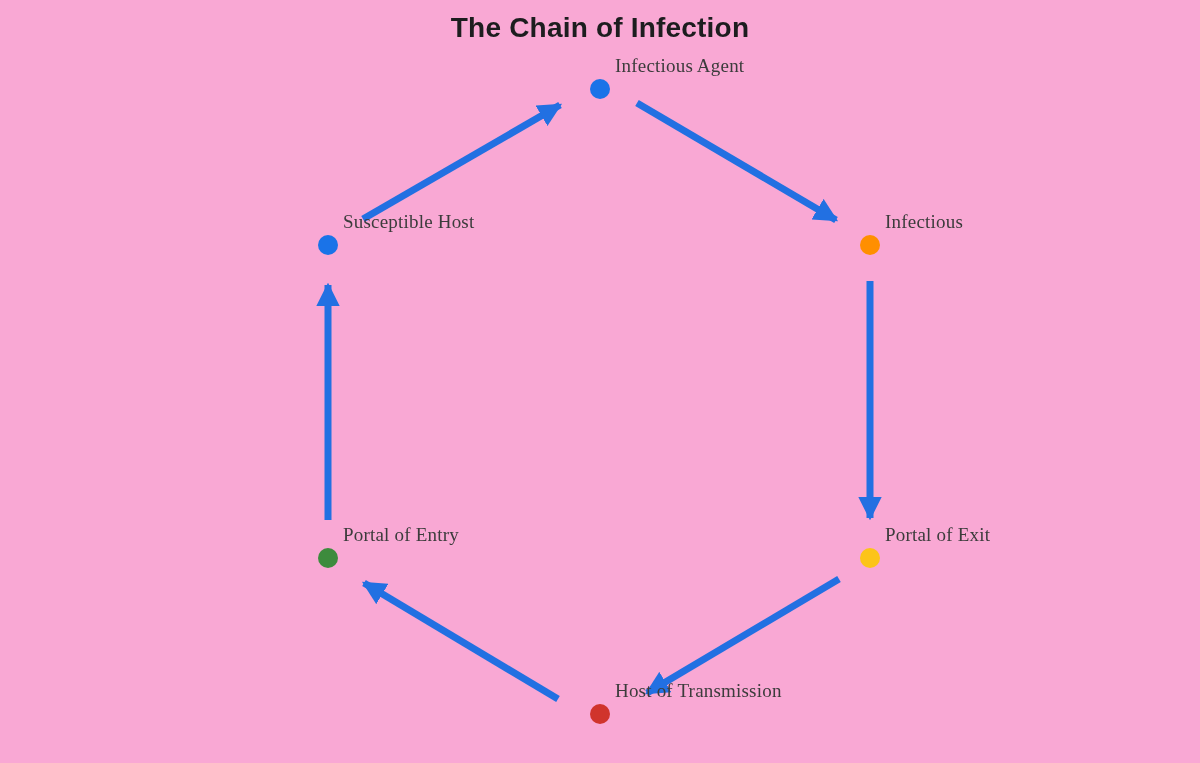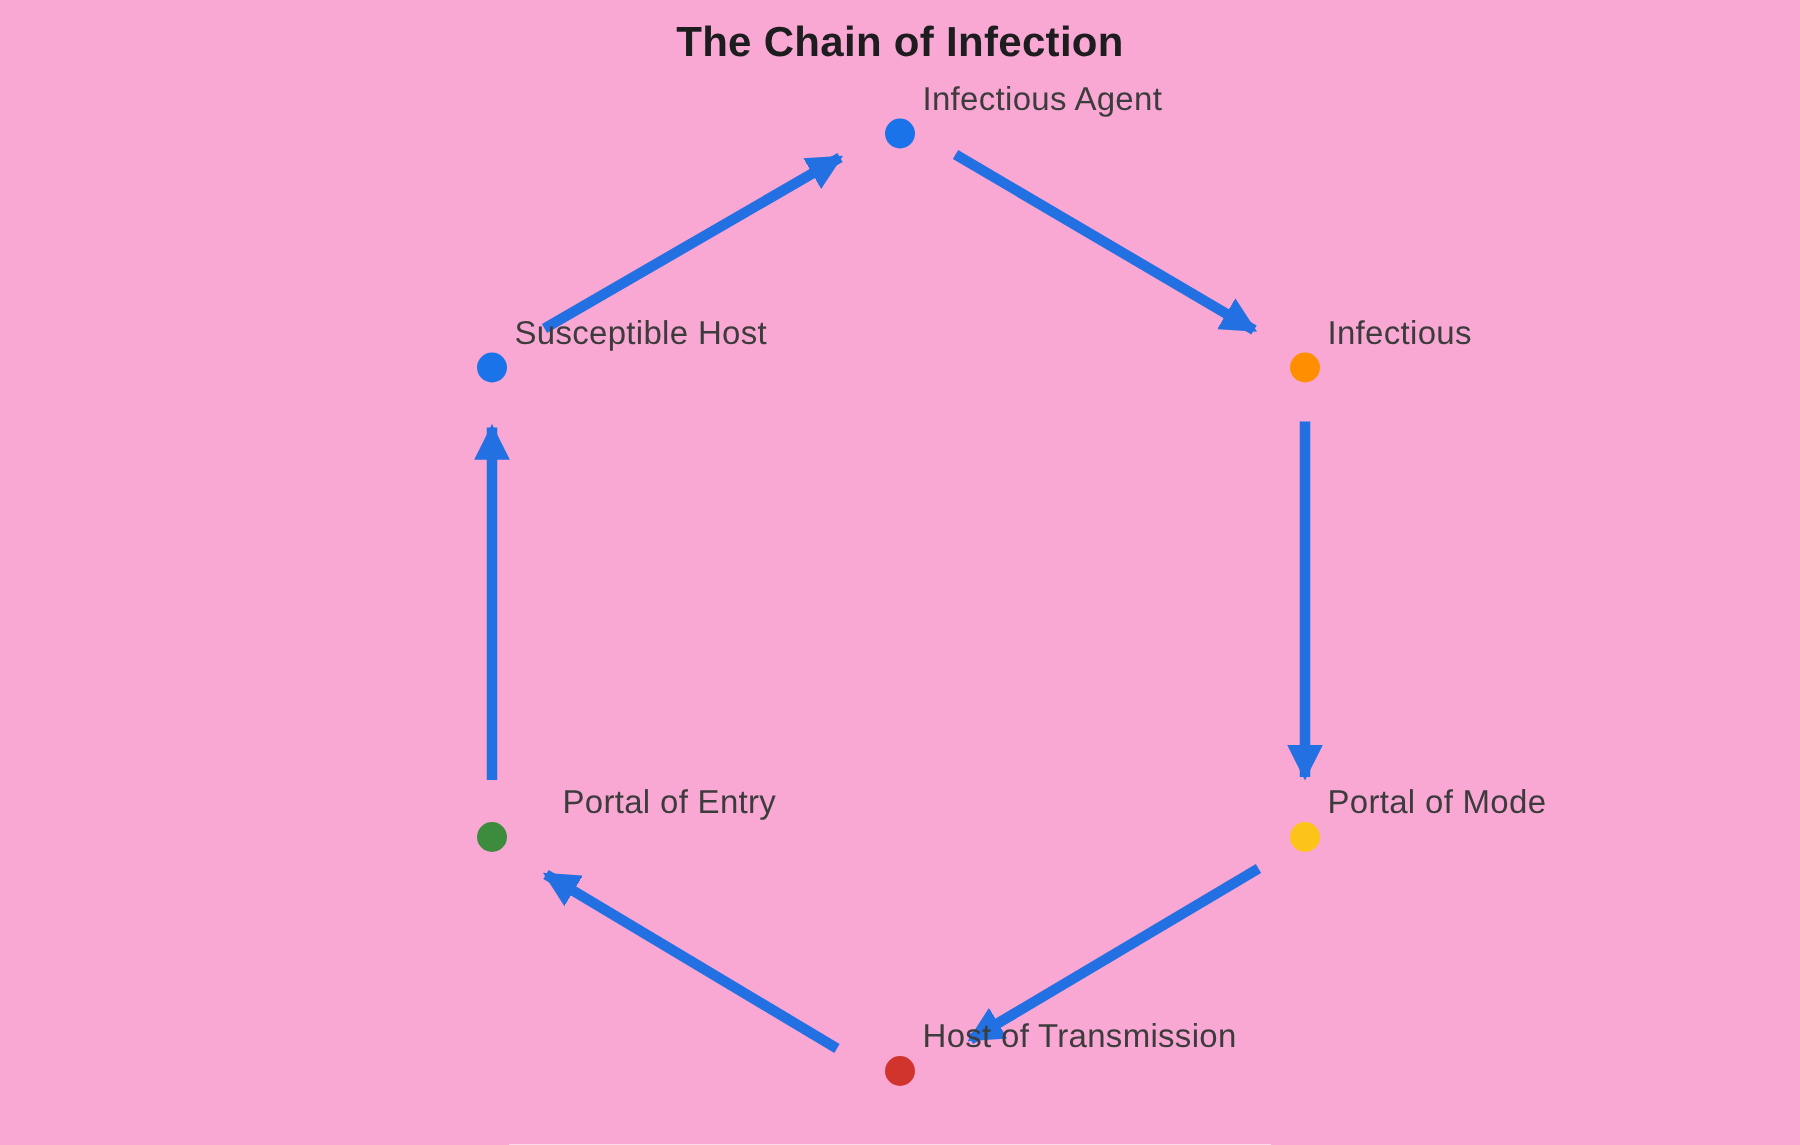--- a/index.html
+++ b/index.html
@@ -47,24 +47,25 @@
     border-radius: 50%;
     transform: translate(-50%, -50%);
   }
   .node-label {
     position: absolute;
     left: 15px;
     top: -34px;
     height: 22px;
     line-height: 22px;
     white-space: nowrap;
-    font-size: 22px;
+    font-size: 19px;
     font-weight: 400;
     letter-spacing: 0.2px;
     color: #3c3c3c;
+    font-family: Liberation Serif, serif;
   }
 </style>
 </head>
 <body>
 
 <div class="canvas">
   <h1 class="title" style="color: rgb(29, 29, 31);">The Chain of Infection</h1>
 
   <svg id="arrows-layer" viewBox="0 0 1200 763" xmlns="http://www.w3.org/2000/svg">
     <defs>
@@ -87,30 +88,30 @@
     <span class="node-label" style="color: rgb(60, 60, 60);">Infectious Agent</span>
   </div>
 
   <div class="node" style="left: 870px; top: 245px;">
     <span class="dot" style="background: rgb(255, 143, 0);"></span>
     <span class="node-label" style="color: rgb(60, 60, 60);">Infectious</span>
   </div>
 
   <div class="node" style="left: 870px; top: 558px;">
     <span class="dot" style="background: rgb(252, 196, 25);"></span>
-    <span class="node-label" style="color: rgb(60, 60, 60);">Portal of Mode</span>
+    <span class="node-label" style="color: rgb(60, 60, 60);">Portal of Exit</span>
   </div>
 
   <div class="node" style="left: 600px; top: 714px;">
     <span class="dot" style="background: rgb(208, 52, 44);"></span>
     <span class="node-label" style="color: rgb(60, 60, 60);">Host of Transmission</span>
   </div>
 
   <div class="node" style="left: 328px; top: 558px;">
     <span class="dot" style="background: rgb(61, 139, 61);"></span>
-    <span class="node-label" style="color: rgb(60, 60, 60); margin-left: 32px;">Portal of Entry</span>
+    <span class="node-label" style="color: rgb(60, 60, 60);">Portal of Entry</span>
   </div>
 
   <div class="node" style="left: 328px; top: 245px;">
     <span class="dot" style="background: rgb(26, 115, 232);"></span>
     <span class="node-label" style="color: rgb(60, 60, 60); text-align: right;">Susceptible Host</span>
   </div>
 </div>
 
 </body></html>

